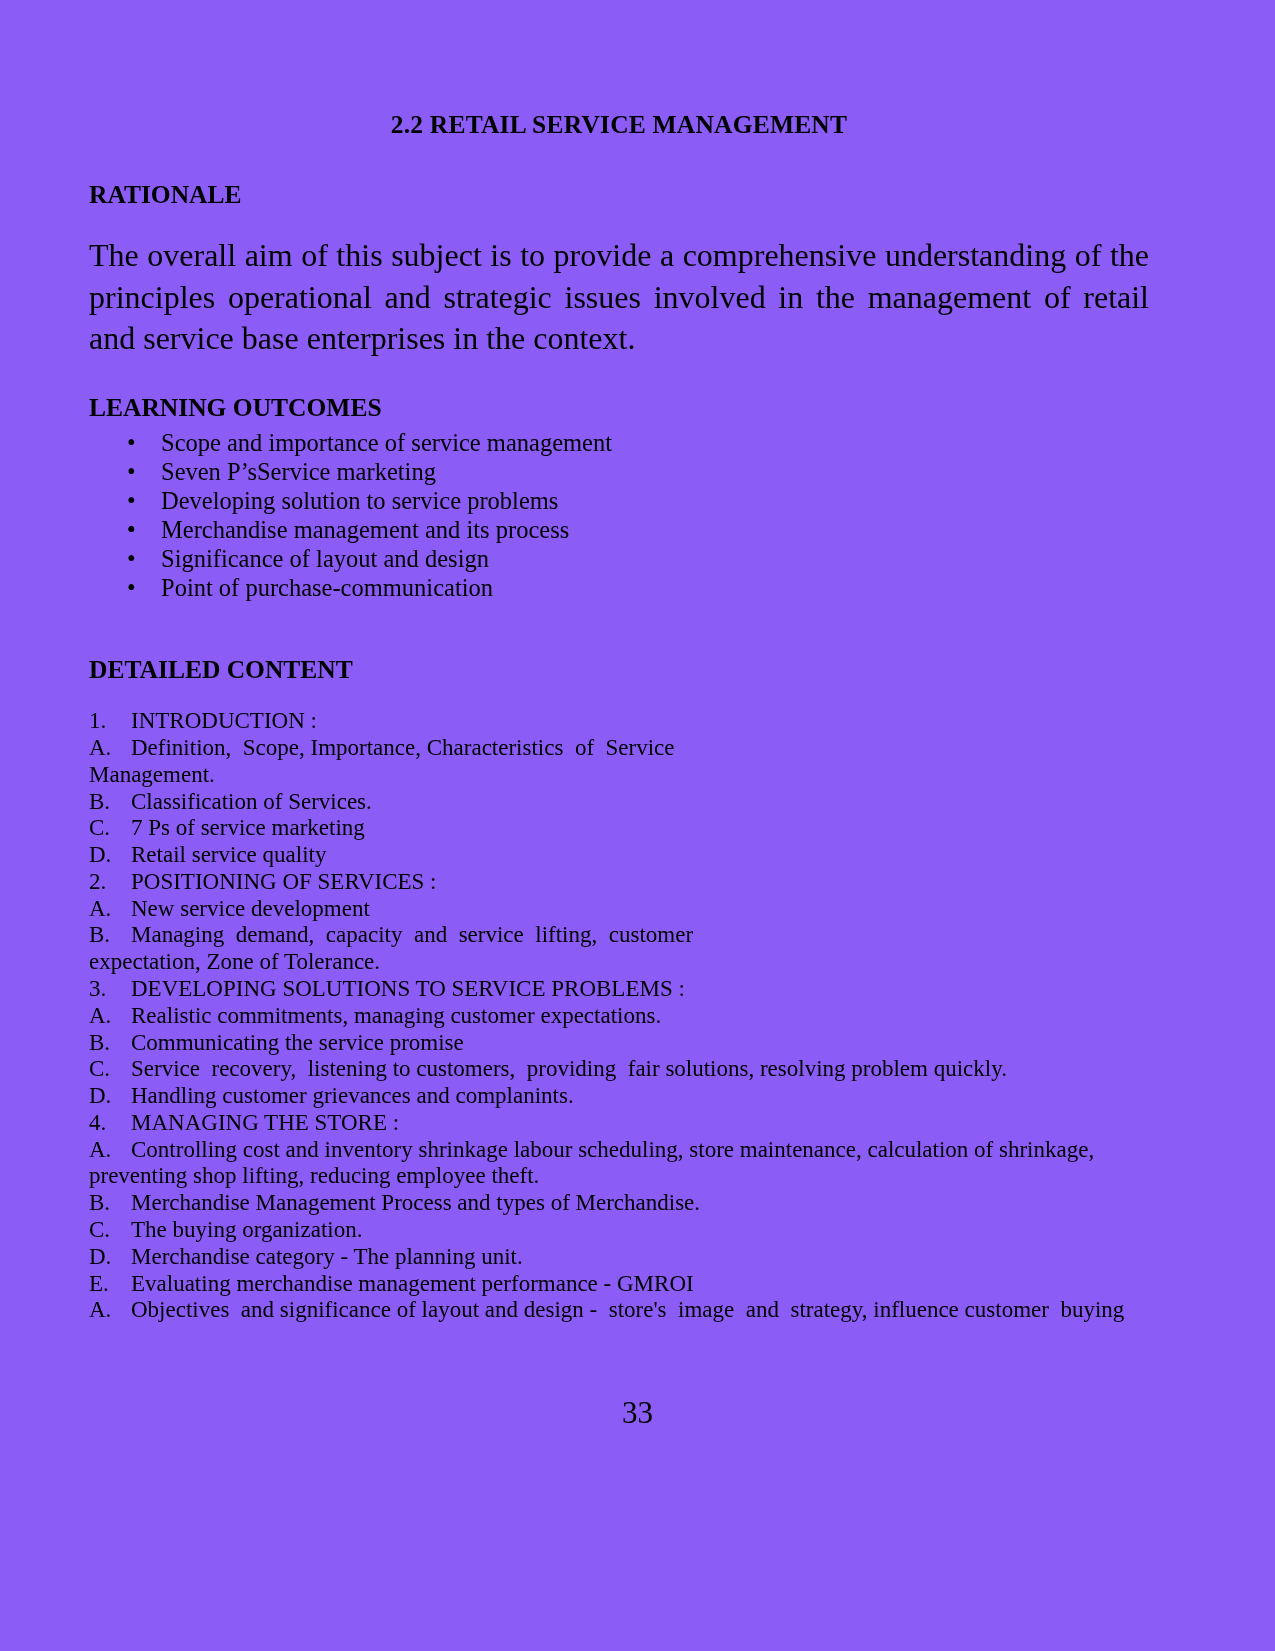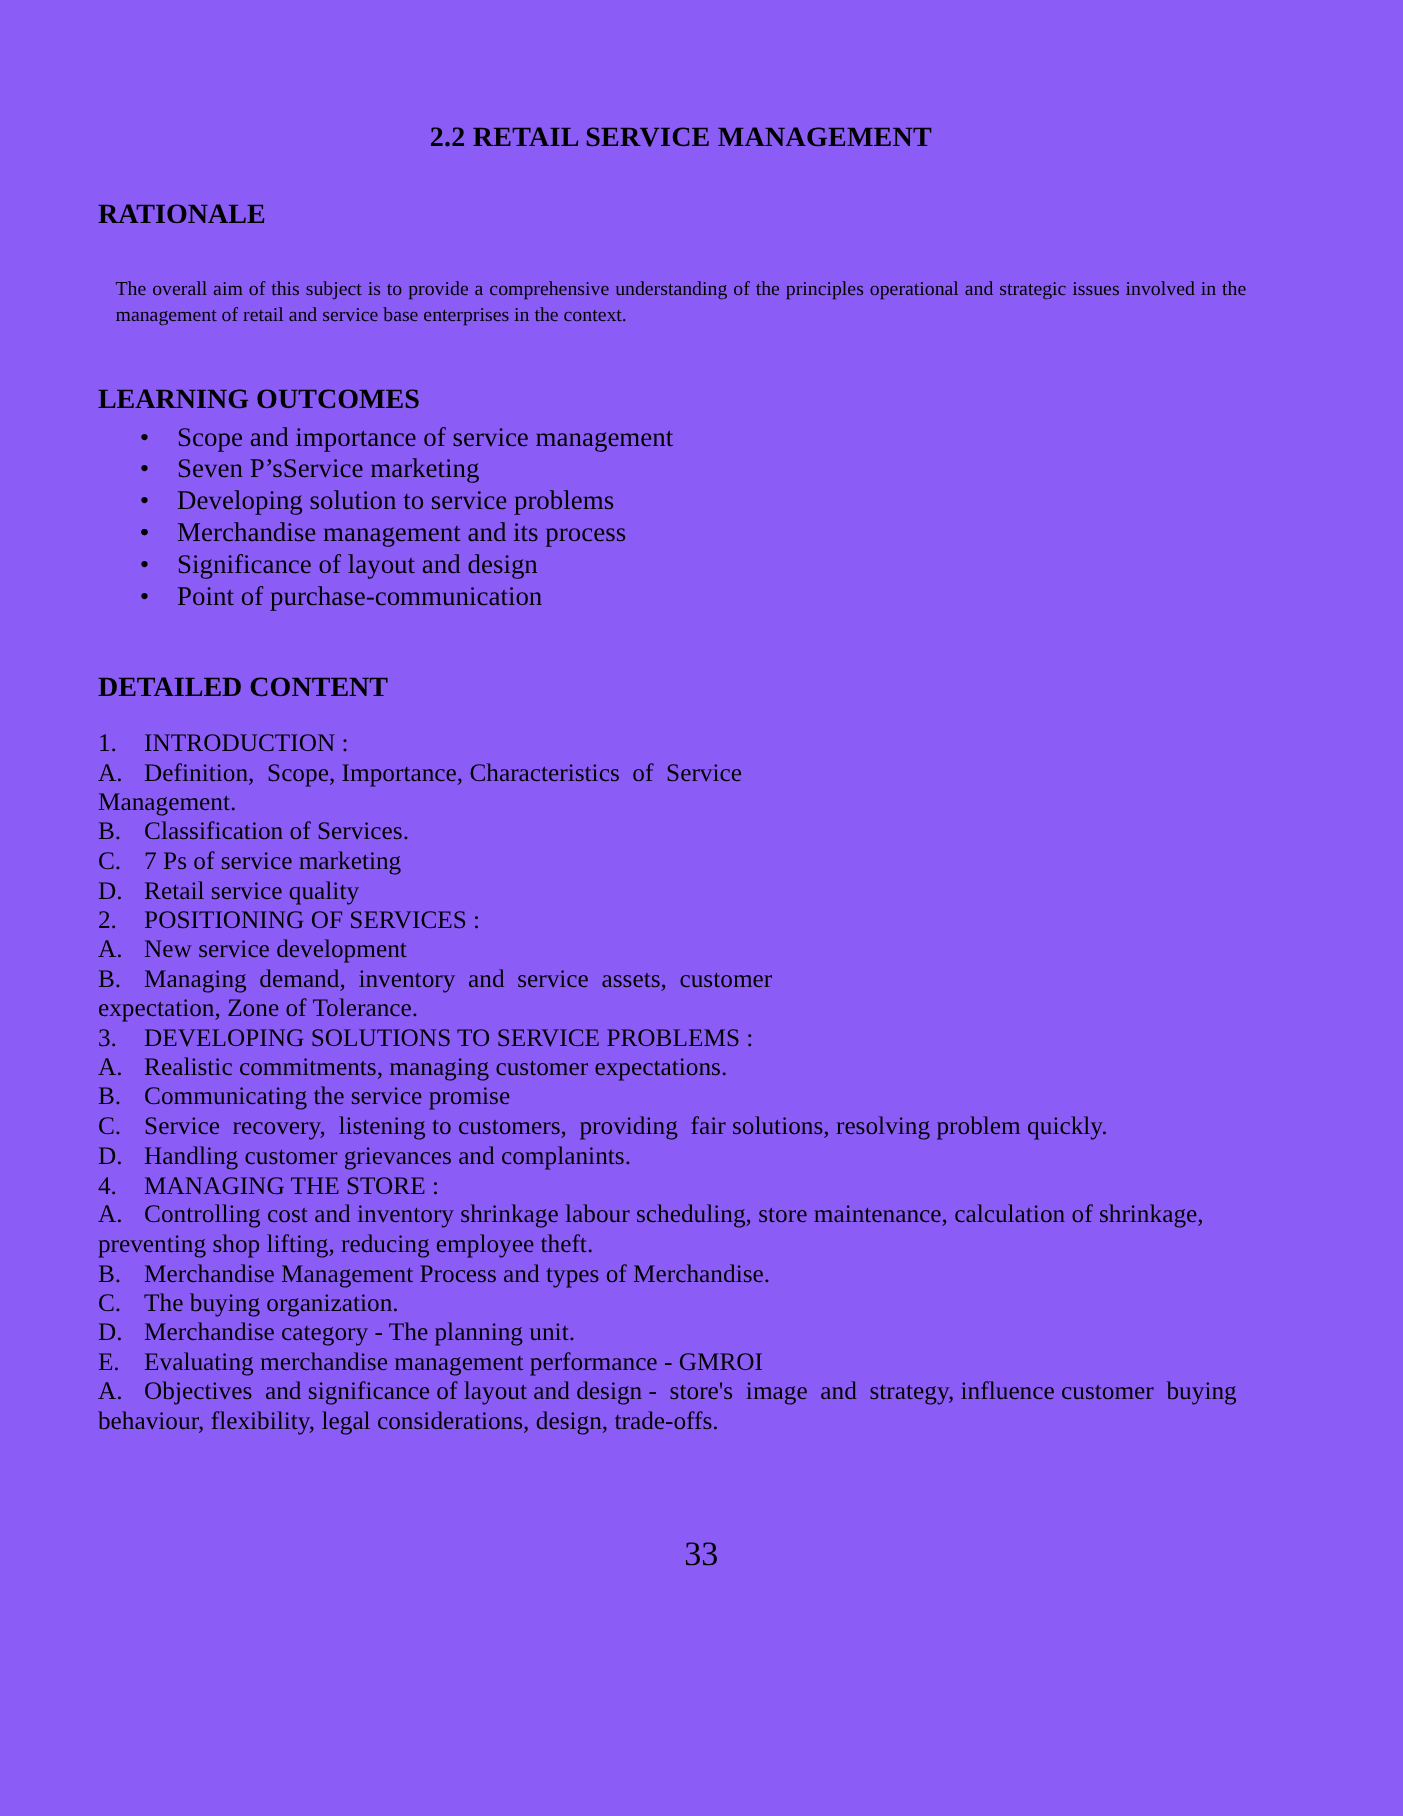--- a/index.html
+++ b/index.html
@@ -41,23 +41,23 @@
     font-weight: bold;
     font-size: 25.5px;
     margin: 0;
     line-height: 1.25;
   }
   .h-rationale { padding-top: 38px; }
   .h-learning  { padding-top: 33px; }
   .h-detailed  { padding-top: 52px; }
 
   p.body-para {
-    font-size: 18px;
+    font-size: 32px;
     line-height: 1.29;
-    margin: 16px;
+    margin: 0;
     text-align: justify;
     text-justify: inter-word;
   }
   .p-rationale { padding-top: 25px; }
 
   ul.outcomes {
     list-style: none;
     margin: 0;
     padding: 4px 0 0 0;
   }
@@ -125,34 +125,33 @@
     <h2 class="section-heading h-detailed">DETAILED CONTENT</h2>
     <div class="detail-list">
         <div class="detail-line"><span class="label-col">1.</span><span>INTRODUCTION :</span></div>
         <div class="detail-line"><span class="label-col">A.</span><span>Definition,  Scope, Importance, Characteristics  of  Service</span></div>
         <div class="detail-line"><span>Management.</span></div>
         <div class="detail-line"><span class="label-col">B.</span><span>Classification of Services.</span></div>
         <div class="detail-line"><span class="label-col">C.</span><span>7 Ps of service marketing</span></div>
         <div class="detail-line"><span class="label-col">D.</span><span>Retail service quality</span></div>
         <div class="detail-line"><span class="label-col">2.</span><span>POSITIONING OF SERVICES :</span></div>
         <div class="detail-line"><span class="label-col">A.</span><span>New service development</span></div>
-        <div class="detail-line"><span class="label-col">B.</span><span>Managing  demand,  inventory  and  service  assets,  customer</span></div>
+        <div class="detail-line"><span class="label-col">B.</span><span>Managing  demand,  capacity  and  service  lifting,  customer</span></div>
         <div class="detail-line"><span>expectation, Zone of Tolerance.</span></div>
         <div class="detail-line"><span class="label-col">3.</span><span>DEVELOPING SOLUTIONS TO SERVICE PROBLEMS :</span></div>
         <div class="detail-line"><span class="label-col">A.</span><span>Realistic commitments, managing customer expectations.</span></div>
         <div class="detail-line"><span class="label-col">B.</span><span>Communicating the service promise</span></div>
         <div class="detail-line"><span class="label-col">C.</span><span>Service  recovery,  listening to customers,  providing  fair solutions, resolving problem quickly.</span></div>
         <div class="detail-line"><span class="label-col">D.</span><span>Handling customer grievances and complanints.</span></div>
         <div class="detail-line"><span class="label-col">4.</span><span>MANAGING THE STORE :</span></div>
         <div class="detail-line"><span class="label-col">A.</span><span>Controlling cost and inventory shrinkage labour scheduling, store maintenance, calculation of shrinkage,</span></div>
         <div class="detail-line"><span>preventing shop lifting, reducing employee theft.</span></div>
         <div class="detail-line"><span class="label-col">B.</span><span>Merchandise Management Process and types of Merchandise.</span></div>
         <div class="detail-line"><span class="label-col">C.</span><span>The buying organization.</span></div>
         <div class="detail-line"><span class="label-col">D.</span><span>Merchandise category - The planning unit.</span></div>
         <div class="detail-line"><span class="label-col">E.</span><span>Evaluating merchandise management performance - GMROI</span></div>
         <div class="detail-line"><span class="label-col">A.</span><span>Objectives  and significance of layout and design -  store's  image  and  strategy, influence customer  buying</span></div>
-        <div class="detail-line"><span>behaviour, flexibility, legal considerations, design, trade-offs.</span></div>
       </div>
 
   </div>
 
   <div class="page-number">33</div>
 </div>
 
 </body></html>

